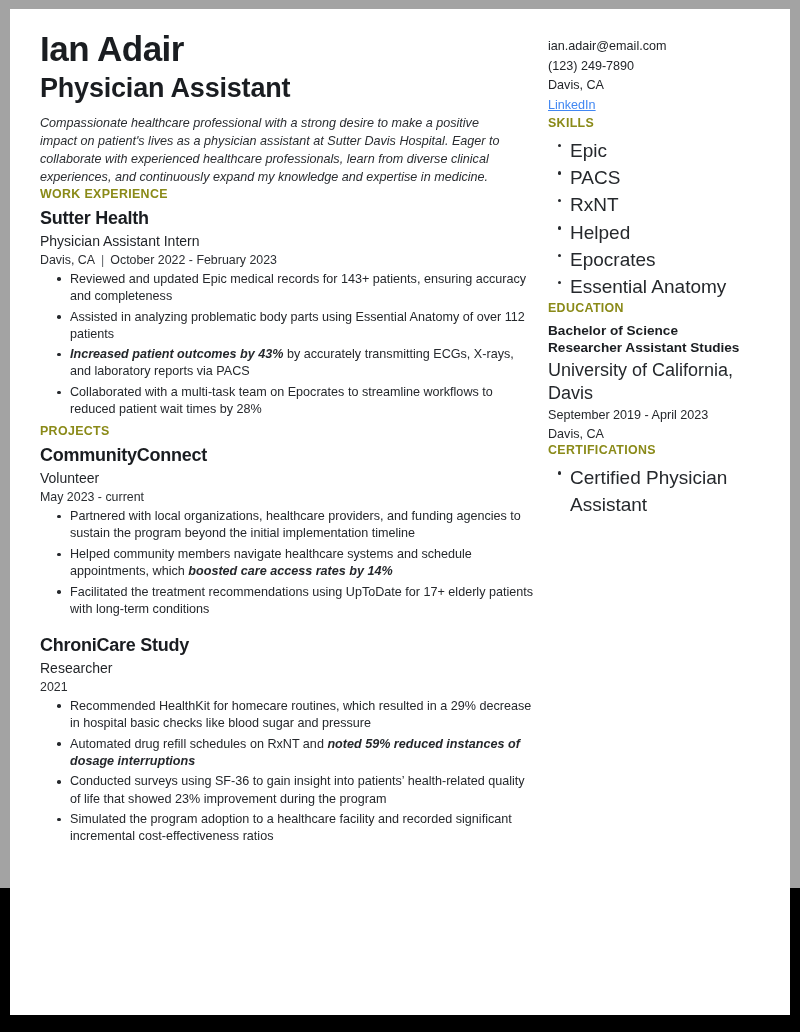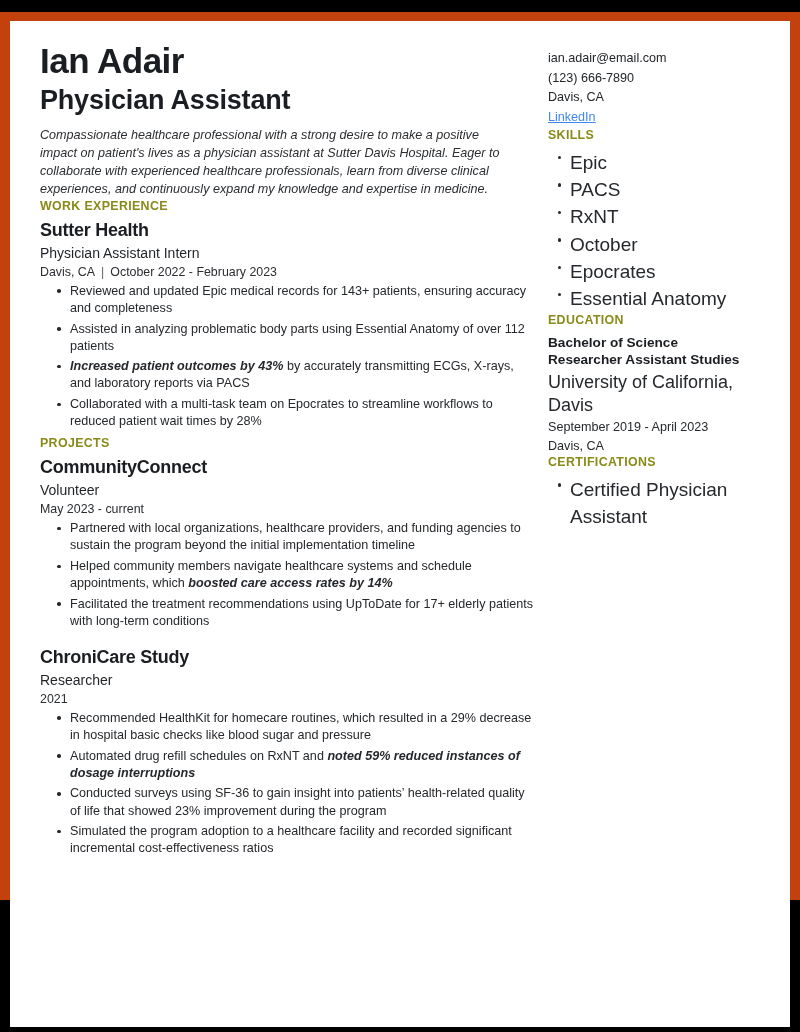--- a/index.html
+++ b/index.html
@@ -8,24 +8,24 @@
     background: #000000;
   }
   body {
     width: 800px;
     height: 1032px;
     font-family: "Liberation Sans", sans-serif;
     -webkit-font-smoothing: antialiased;
   }
   .page-frame {
     position: absolute;
-    left: 0; top: 12px;
+    left: 0; top: 0;
     width: 800px;
     height: 888px;
-    background: #c2410c;
+    background: #a3a3a3;
     box-sizing: border-box;
   }
   .page {
     position: absolute;
     left: 10px;
     top: 9px;
     width: 780px;
     height: 1006px;
     background: #ffffff;
     box-sizing: border-box;
@@ -264,32 +264,32 @@
               </div>
             </div>
         </div>
 
       </div>
 
       <div class="col-right">
 
         <ul class="contact">
           <li>ian.adair@email.com</li>
-          <li>(123) 666-7890</li>
+          <li>(123) 249-7890</li>
           <li>Davis, CA</li>
           <li><a class="link" href="#">LinkedIn</a></li>
         </ul>
 
         <div>
           <h3 class="sec-head">SKILLS</h3>
           <ul class="side-list" id="skills-list">
               <li>Epic</li>
               <li>PACS</li>
               <li>RxNT</li>
-              <li>October</li>
+              <li>Helped</li>
               <li>Epocrates</li>
               <li>Essential Anatomy</li>
             </ul>
         </div>
 
         <div>
           <h3 class="sec-head">EDUCATION</h3>
           <p class="edu-degree">Bachelor of Science</p>
           <p class="edu-degree">Researcher Assistant Studies</p>
           <p class="edu-school">University of California, Davis</p>

